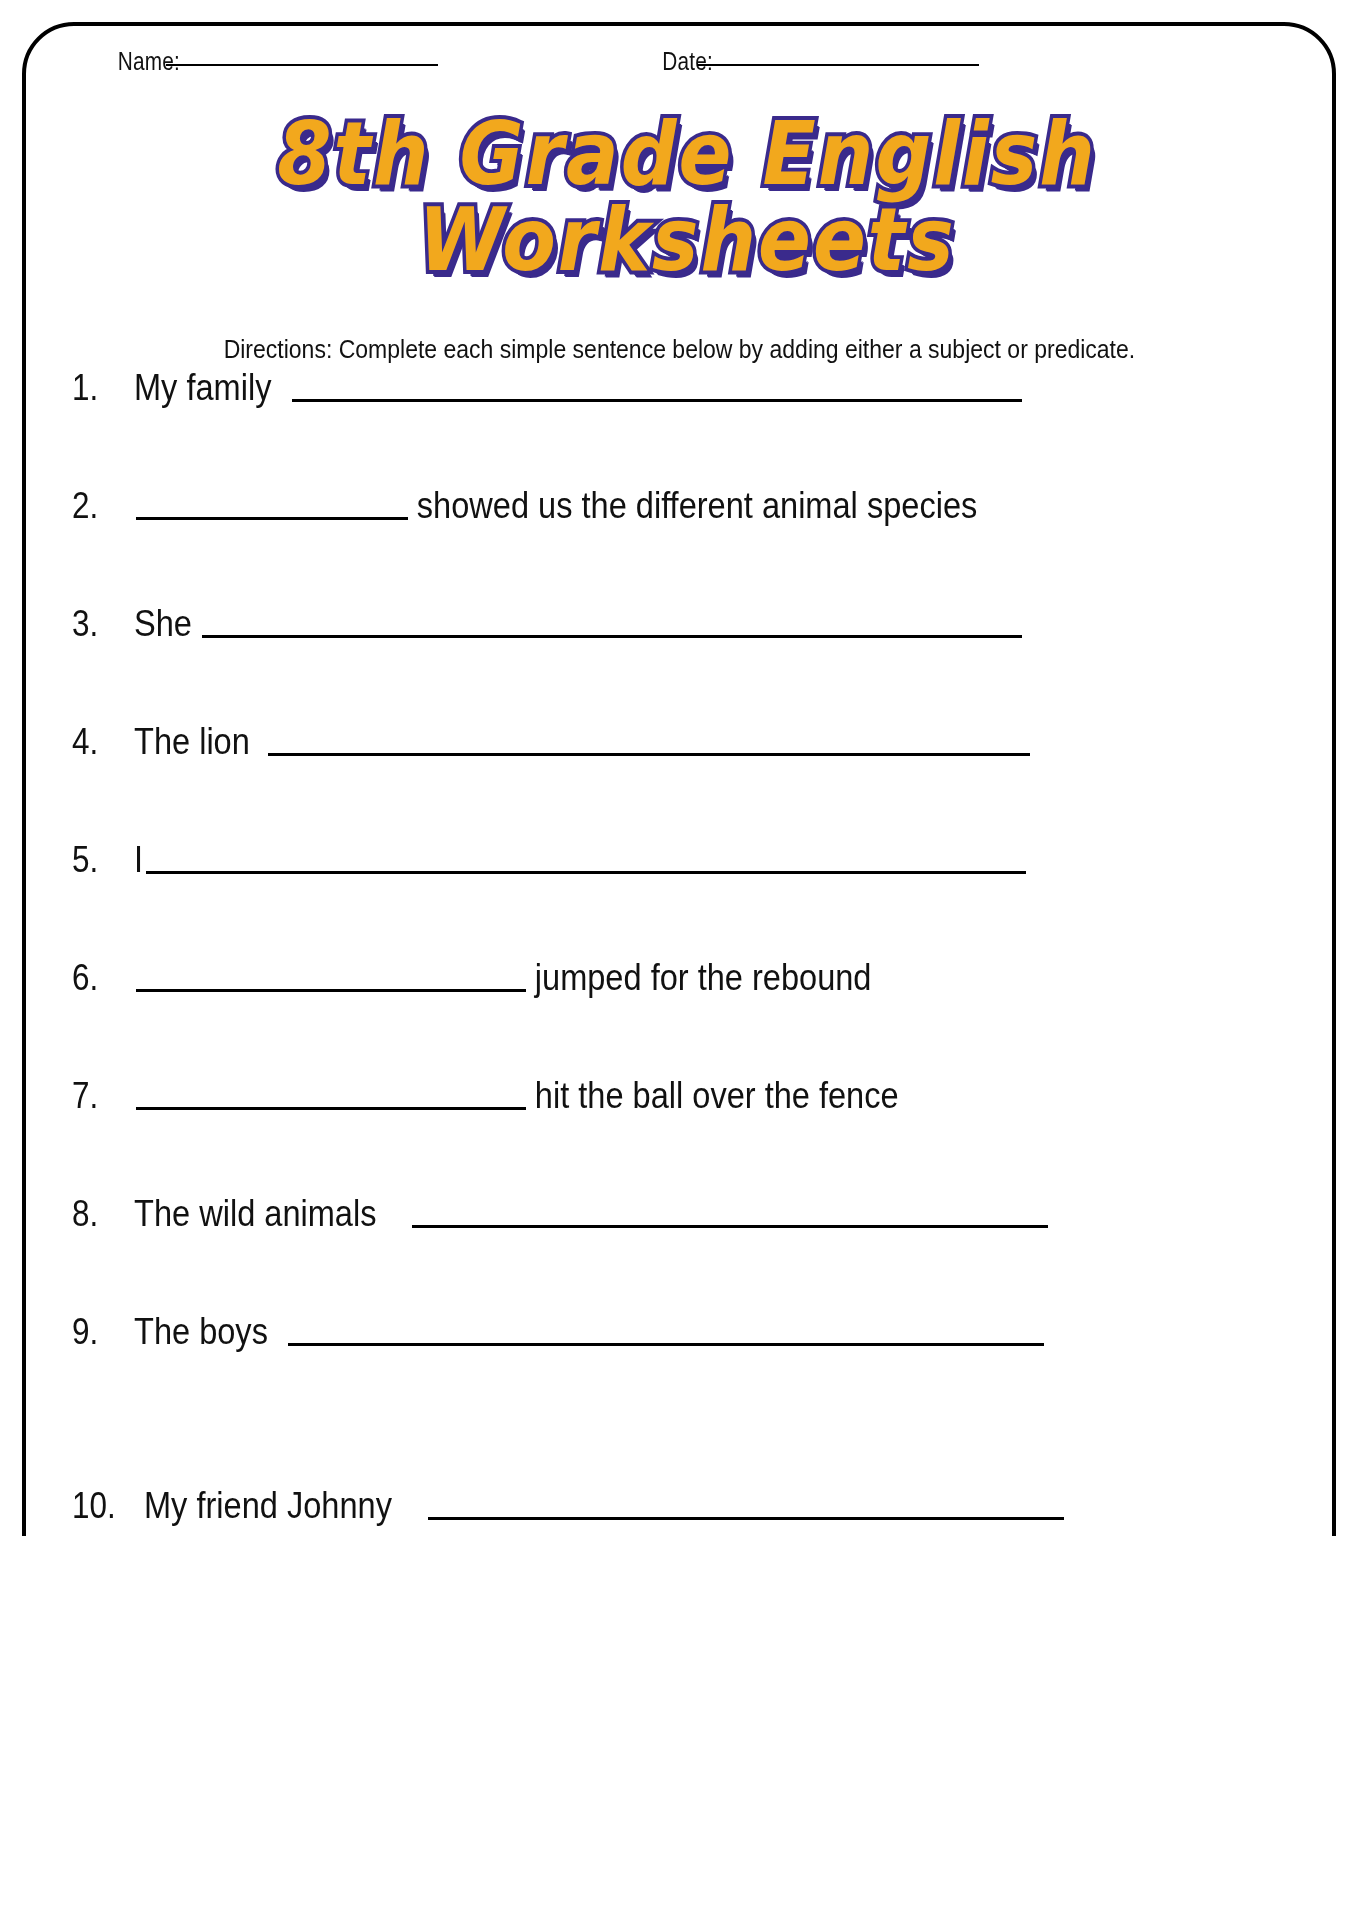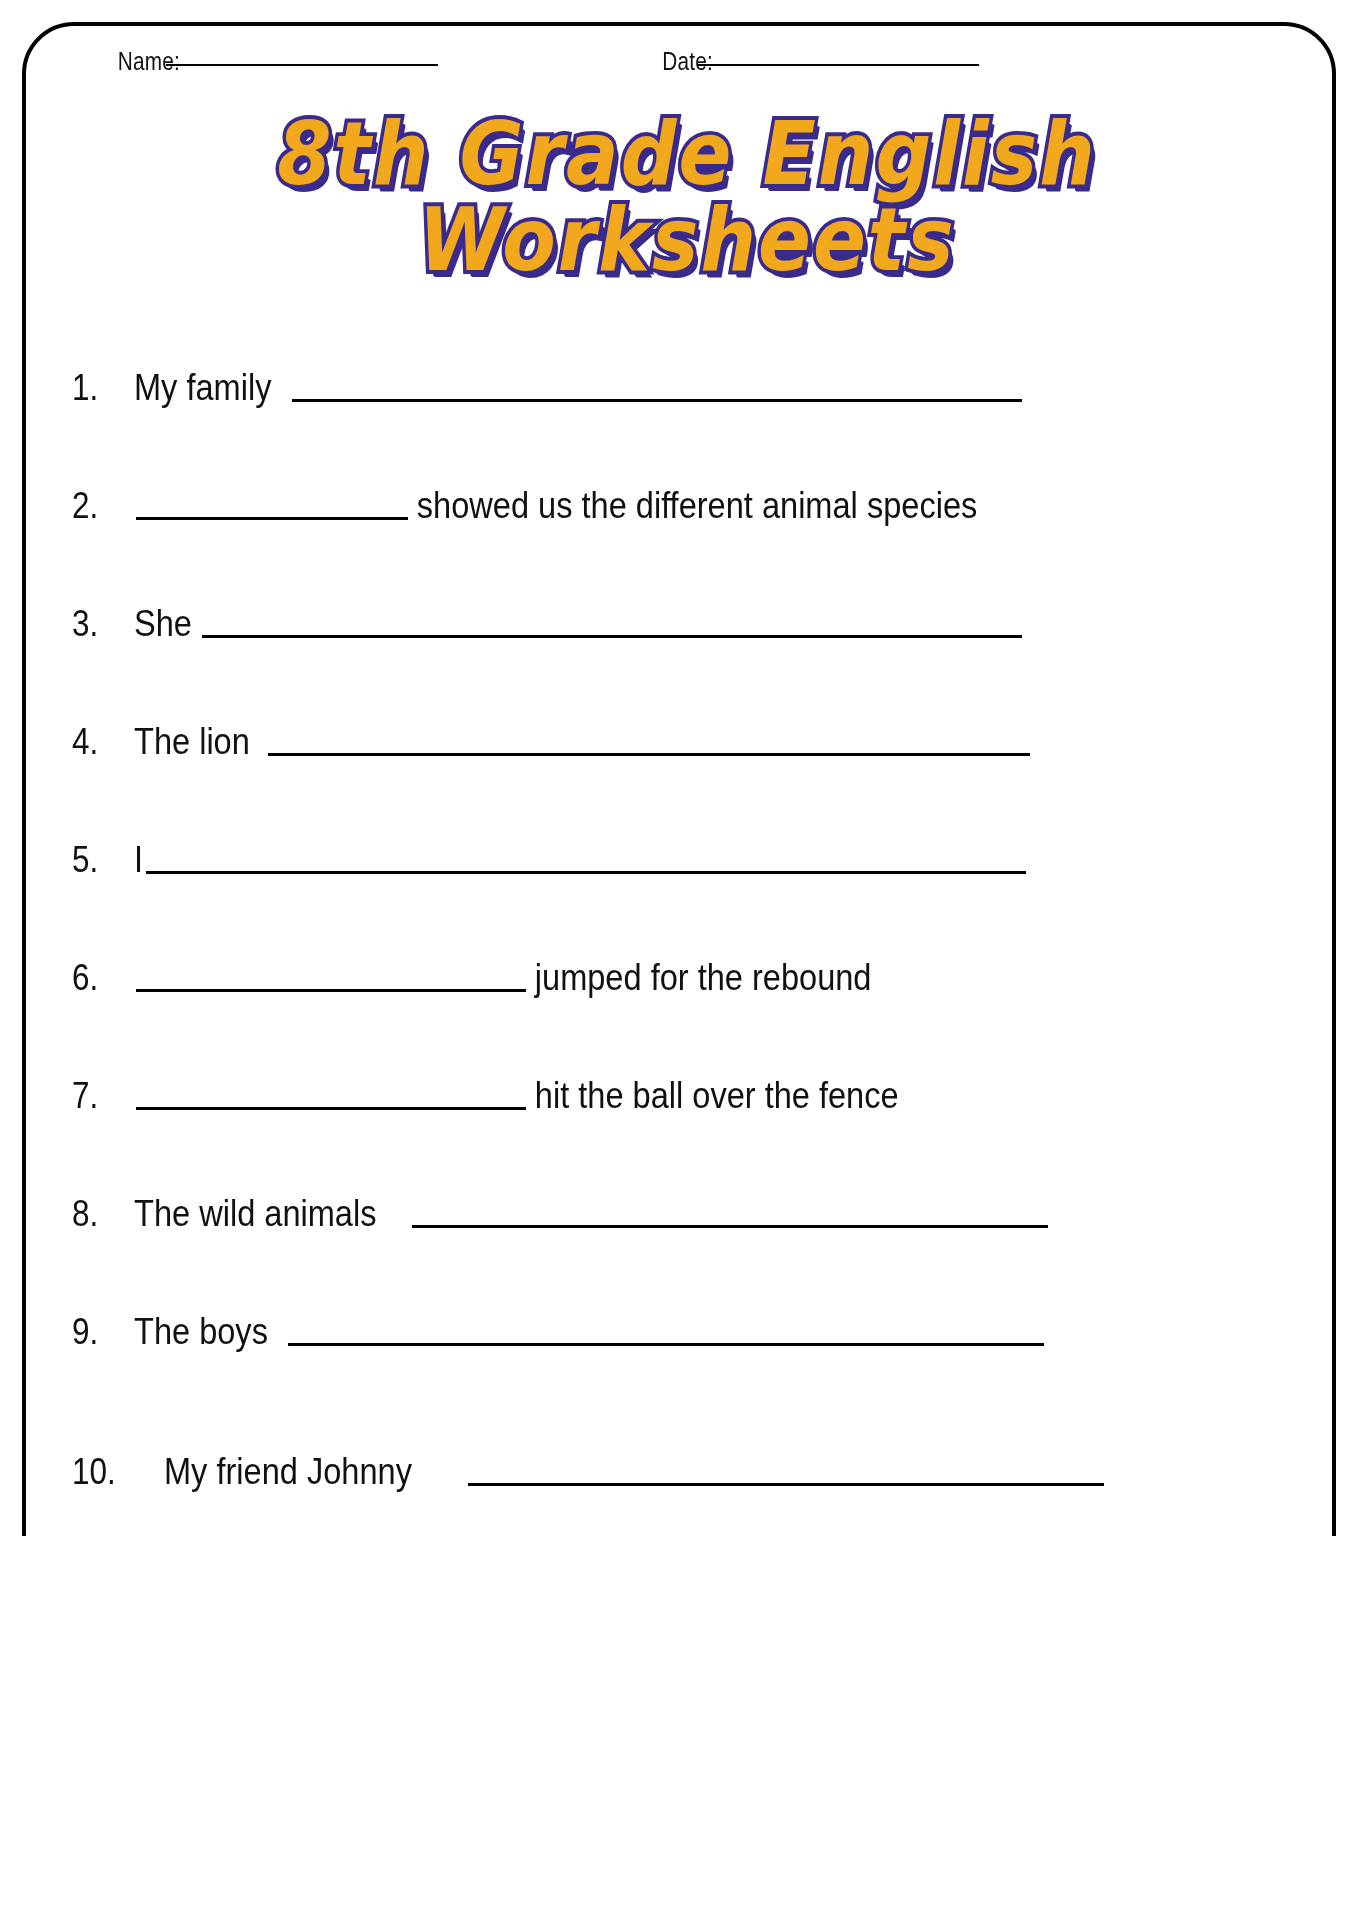--- a/index.html
+++ b/index.html
@@ -180,21 +180,21 @@
   
   .row-1  { position: absolute; top: 0px;    left: 0; }
   .row-2  { position: absolute; top: 118px;  left: 0; }
   .row-3  { position: absolute; top: 236px;  left: 0; }
   .row-4  { position: absolute; top: 354px;  left: 0; }
   .row-5  { position: absolute; top: 472px;  left: 0; }
   .row-6  { position: absolute; top: 590px;  left: 0; }
   .row-7  { position: absolute; top: 708px;  left: 0; }
   .row-8  { position: absolute; top: 826px;  left: 0; }
   .row-9  { position: absolute; top: 944px;  left: 0; }
-  .row-10 { position: absolute; top: 1084px; left: 0; gap: 20px; }
+  .row-10 { position: absolute; top: 1118px; left: 0; }
 
   .row-10 .q-num { width: 72px; flex: 0 0 72px; }
 </style>
 </head>
 <body>
 
 <div class="page">
 
   <div class="frame"></div>
 
@@ -207,20 +207,23 @@
       <span class="field-label">Date:</span>
       <span class="field-rule date-rule"></span>
     </div>
   </div>
 
   <div class="title-block">
     <span class="title-line">8th Grade English</span>
     <span class="title-line title-line-2">Worksheets</span>
   </div>
 
+  <div class="directions">
+    <span>Directions: Complete each simple sentence below by adding either a subject or predicate.</span>
+  </div>
 
   <div class="questions">
 
     <div class="q-row row-1">
       <span class="q-num">1.</span>
       <span class="q-text">My family</span>
       <span class="q-blank" style="width:730px"></span>
       <span class="q-tail"></span>
     </div>
 

